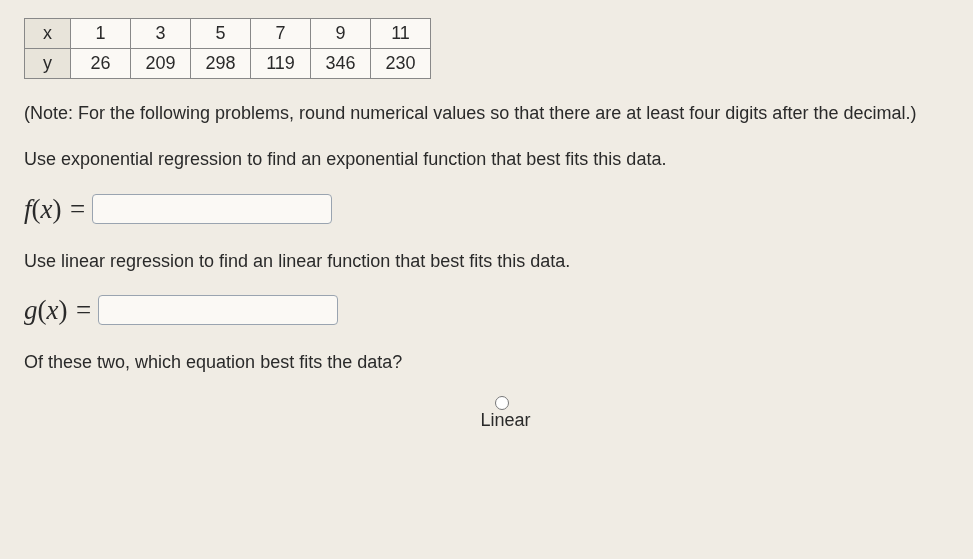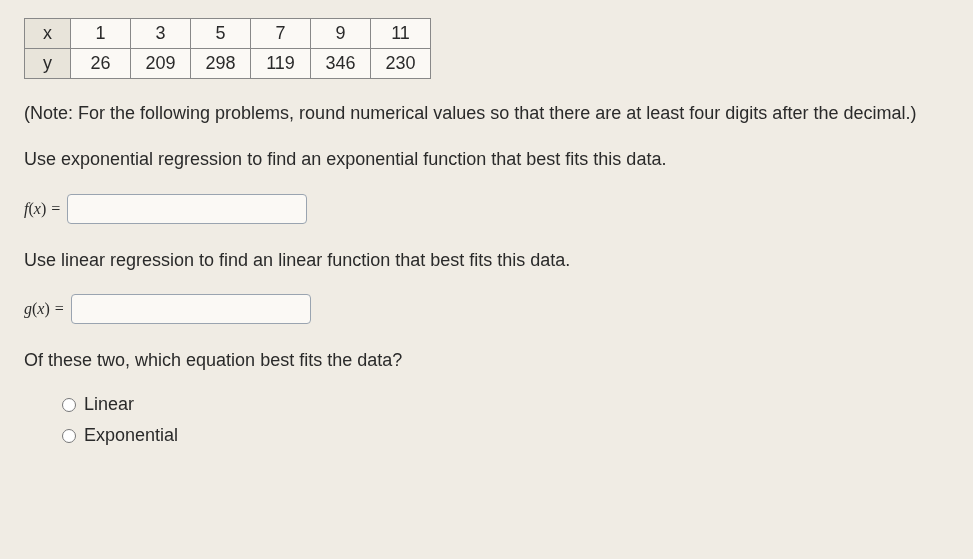--- a/index.html
+++ b/index.html
@@ -39,21 +39,21 @@
       line-height: 1.35;
     }
     .eq-row {
       display: flex;
       align-items: center;
       margin-bottom: 24px;
     }
     .fx {
       font-style: italic;
       font-family: Georgia, 'Times New Roman', serif;
-      font-size: 16px;
+      font-size: 27px;
       margin-right: 6px;
     }
     .fx .paren {
       font-style: normal;
     }
     input[type="text"] {
       border: 1px solid #9aa4b0;
       background: #fbf9f5;
       border-radius: 4px;
       height: 30px;
@@ -61,20 +61,21 @@
       padding: 2px 6px;
       font-size: 16px;
     }
     .radio-group {
       padding-left: 38px;
     }
     .radio-row {
       display: flex;
       align-items: center;
       margin-bottom: 10px;
+      flex-direction: column;
     }
     .radio-row input[type="radio"]{
       margin-right: 8px;
       width: 14px;
       height: 14px;
     }
   </style>
 </head>
 <body>
 
@@ -117,17 +118,13 @@
   <input type="text" value="" style="">
 </div>
 
 <p class="para">Of these two, which equation best fits the data?</p>
 
 <div class="radio-group">
   <div class="radio-row">
     <input type="radio" name="bestfit" style="">
     <span>Linear</span>
   </div>
-  <div class="radio-row">
-    <input type="radio" name="bestfit" style="">
-    <span>Exponential</span>
-  </div>
 </div>
 
 </body></html>

